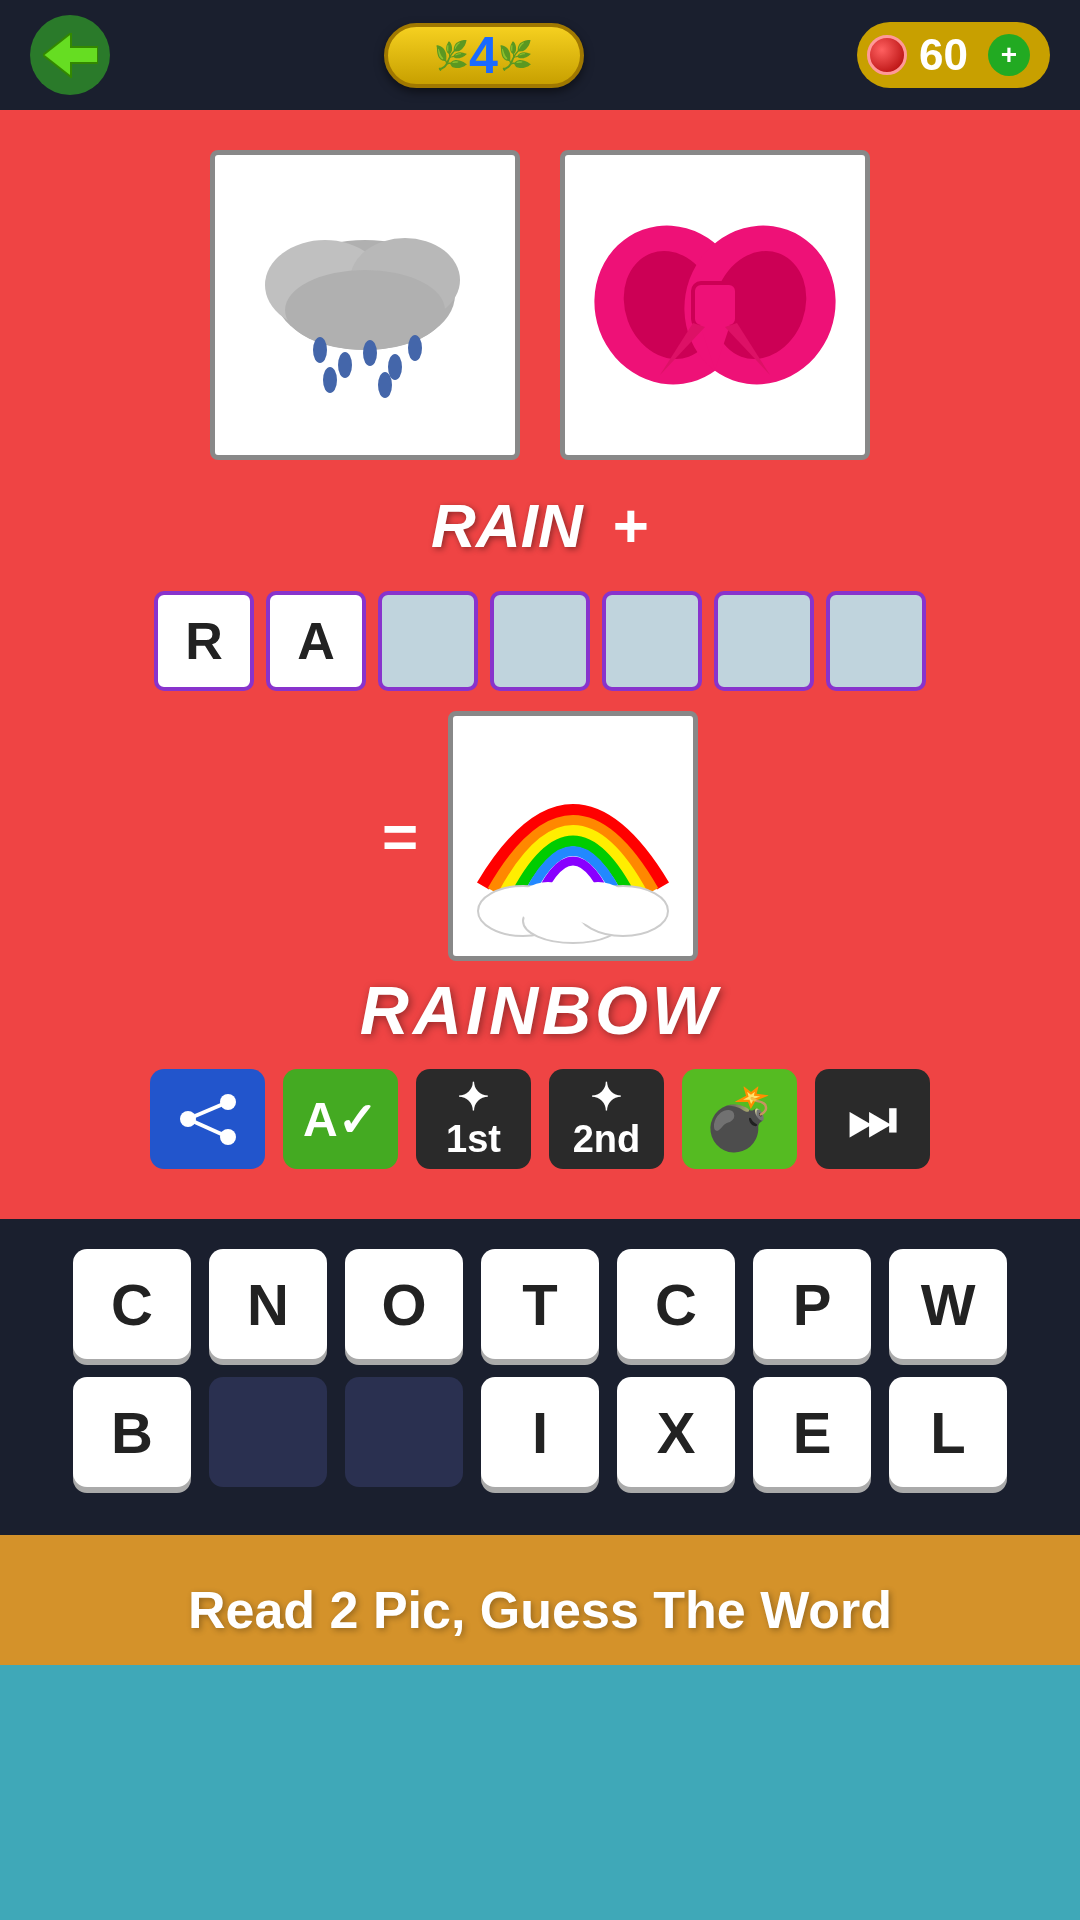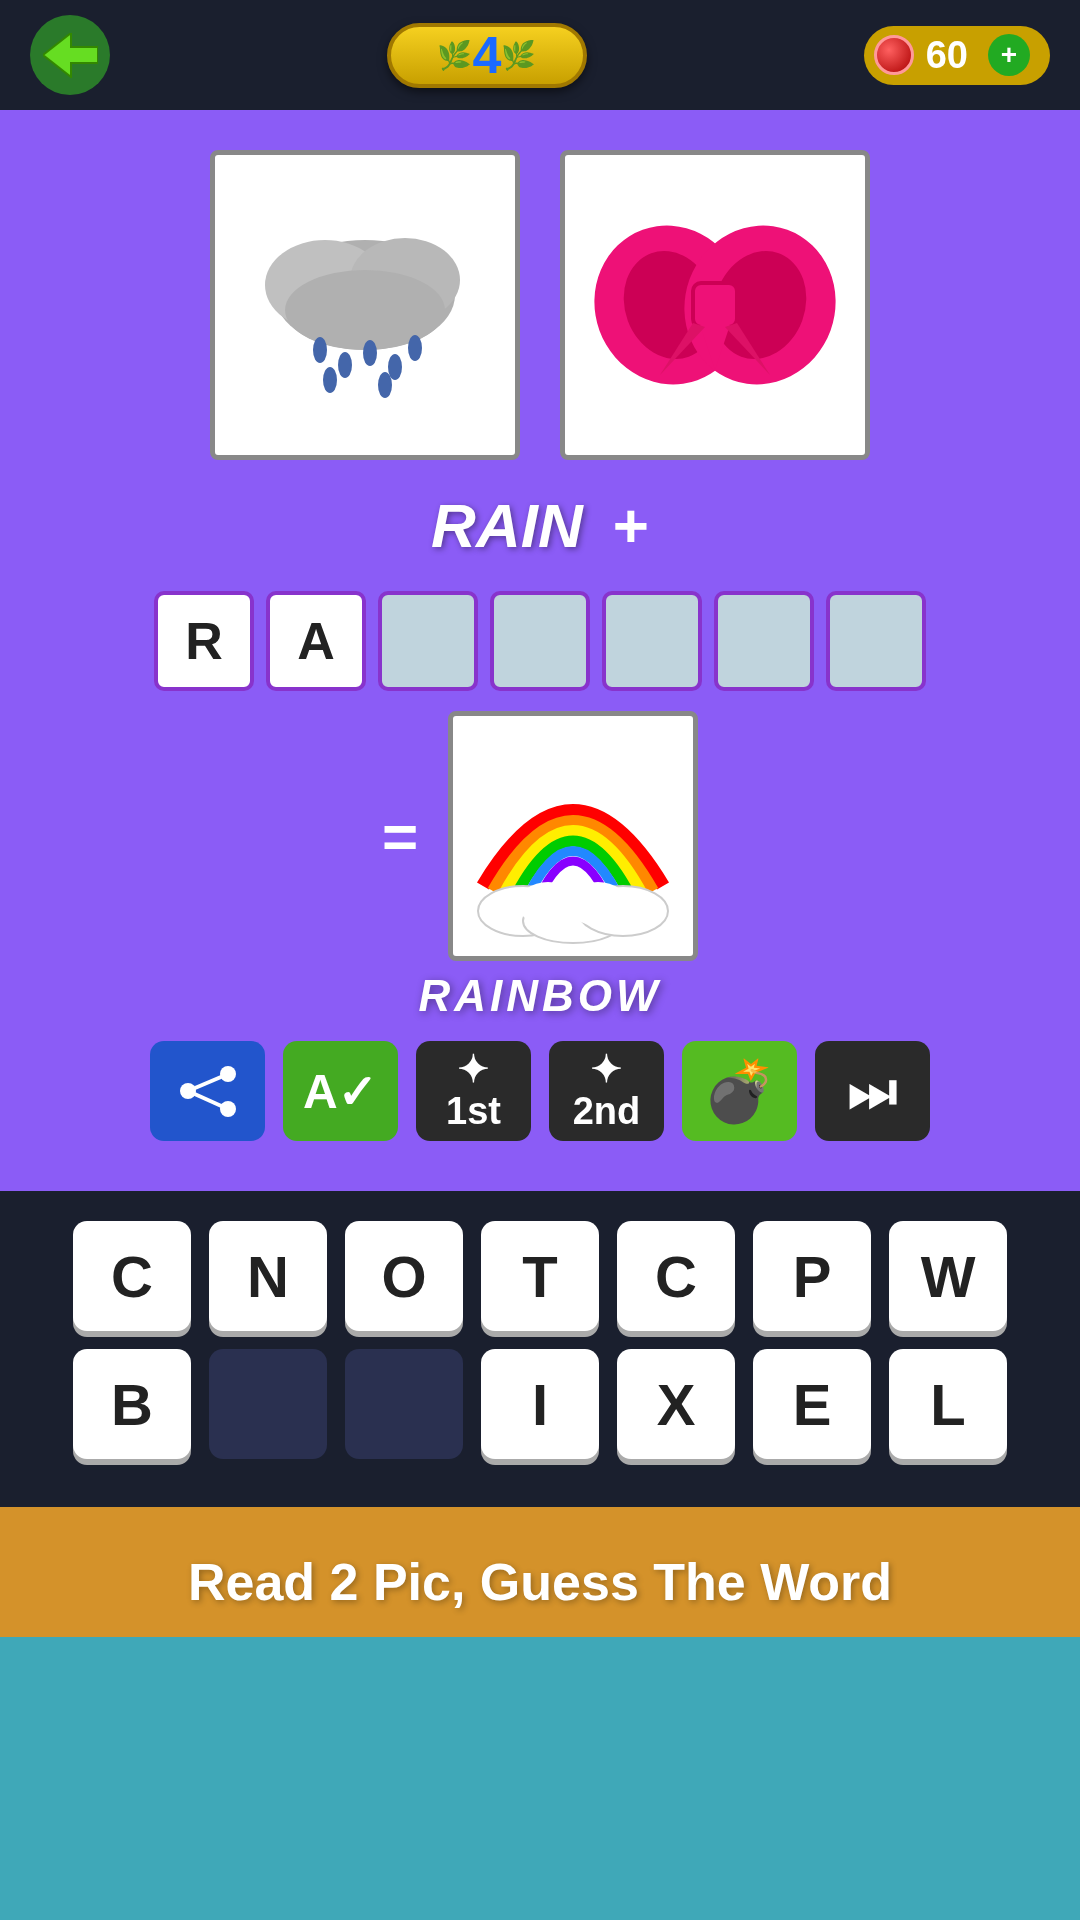--- a/index.html
+++ b/index.html
@@ -69,42 +69,42 @@
       gap: 12px;
     }
     #gem {
       width: 40px;
       height: 40px;
       background: radial-gradient(circle at 35% 35%, #ff6060, #aa0000);
       border-radius: 50%;
       border: 3px solid #ff9999;
     }
     #coin-count {
-      font-size: 38px;
+      font-size: 44px;
       font-weight: bold;
       color: white;
     }
     #plus-btn {
       width: 42px;
       height: 42px;
       background: #22aa22;
       border-radius: 50%;
       display: flex;
       align-items: center;
       justify-content: center;
       color: white;
       font-size: 28px;
       font-weight: bold;
       margin-left: 8px;
       cursor: pointer;
     }
 
     
     #game-area {
-      background: #8b5cf6;
+      background: #ef4444;
       padding: 40px 83px 20px;
     }
 
     
     #pictures-row {
       display: flex;
       gap: 40px;
       justify-content: center;
       margin-bottom: 30px;
     }
@@ -190,21 +190,21 @@
       border: 5px solid #888;
       border-radius: 8px;
       display: flex;
       align-items: center;
       justify-content: center;
       overflow: hidden;
     }
 
     #result-label {
       text-align: center;
-      font-size: 44px;
+      font-size: 68px;
       font-weight: 900;
       color: white;
       text-shadow: 2px 2px 8px rgba(0,0,0,0.4);
       font-style: italic;
       margin-bottom: 20px;
       letter-spacing: 4px;
     }
 
     
     #action-row {

